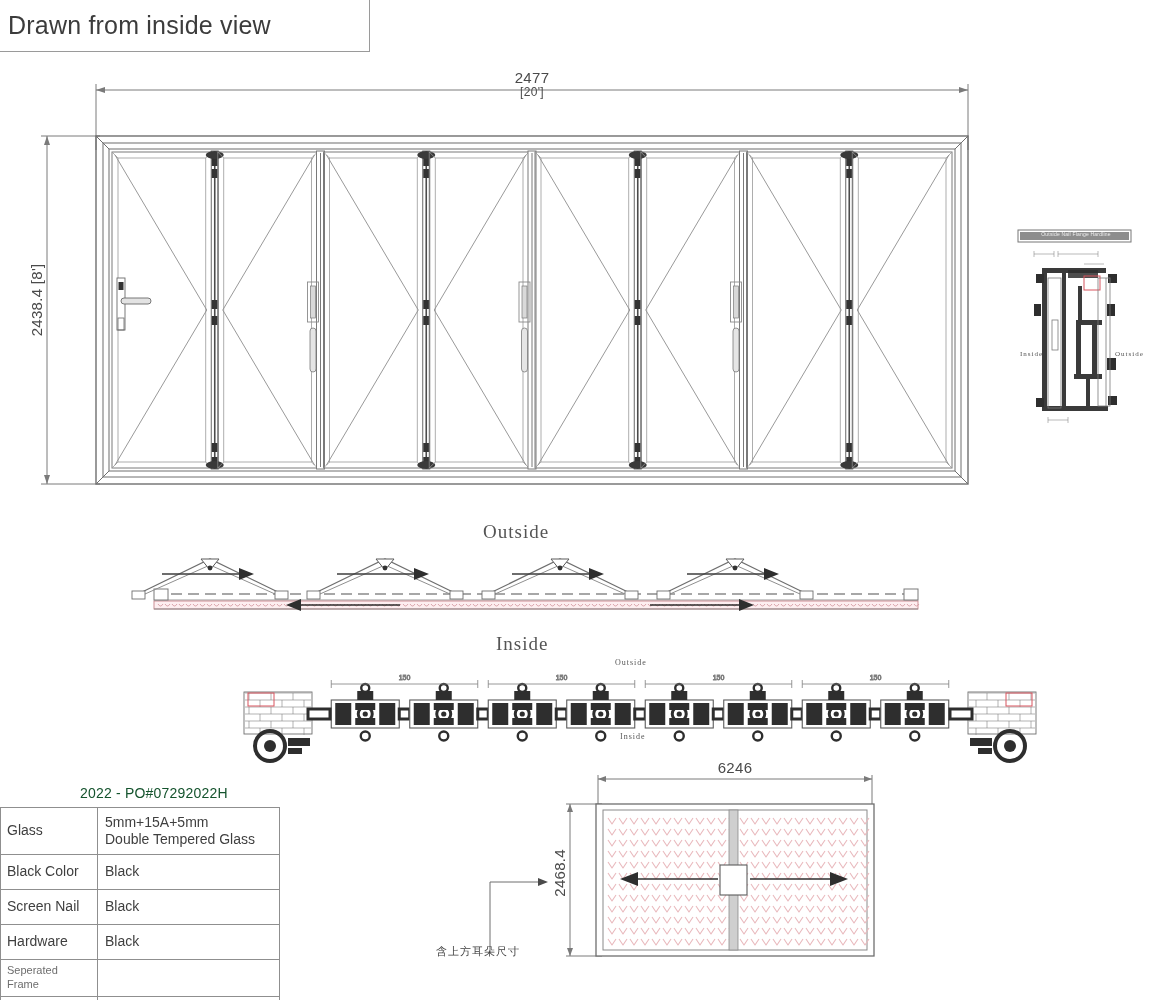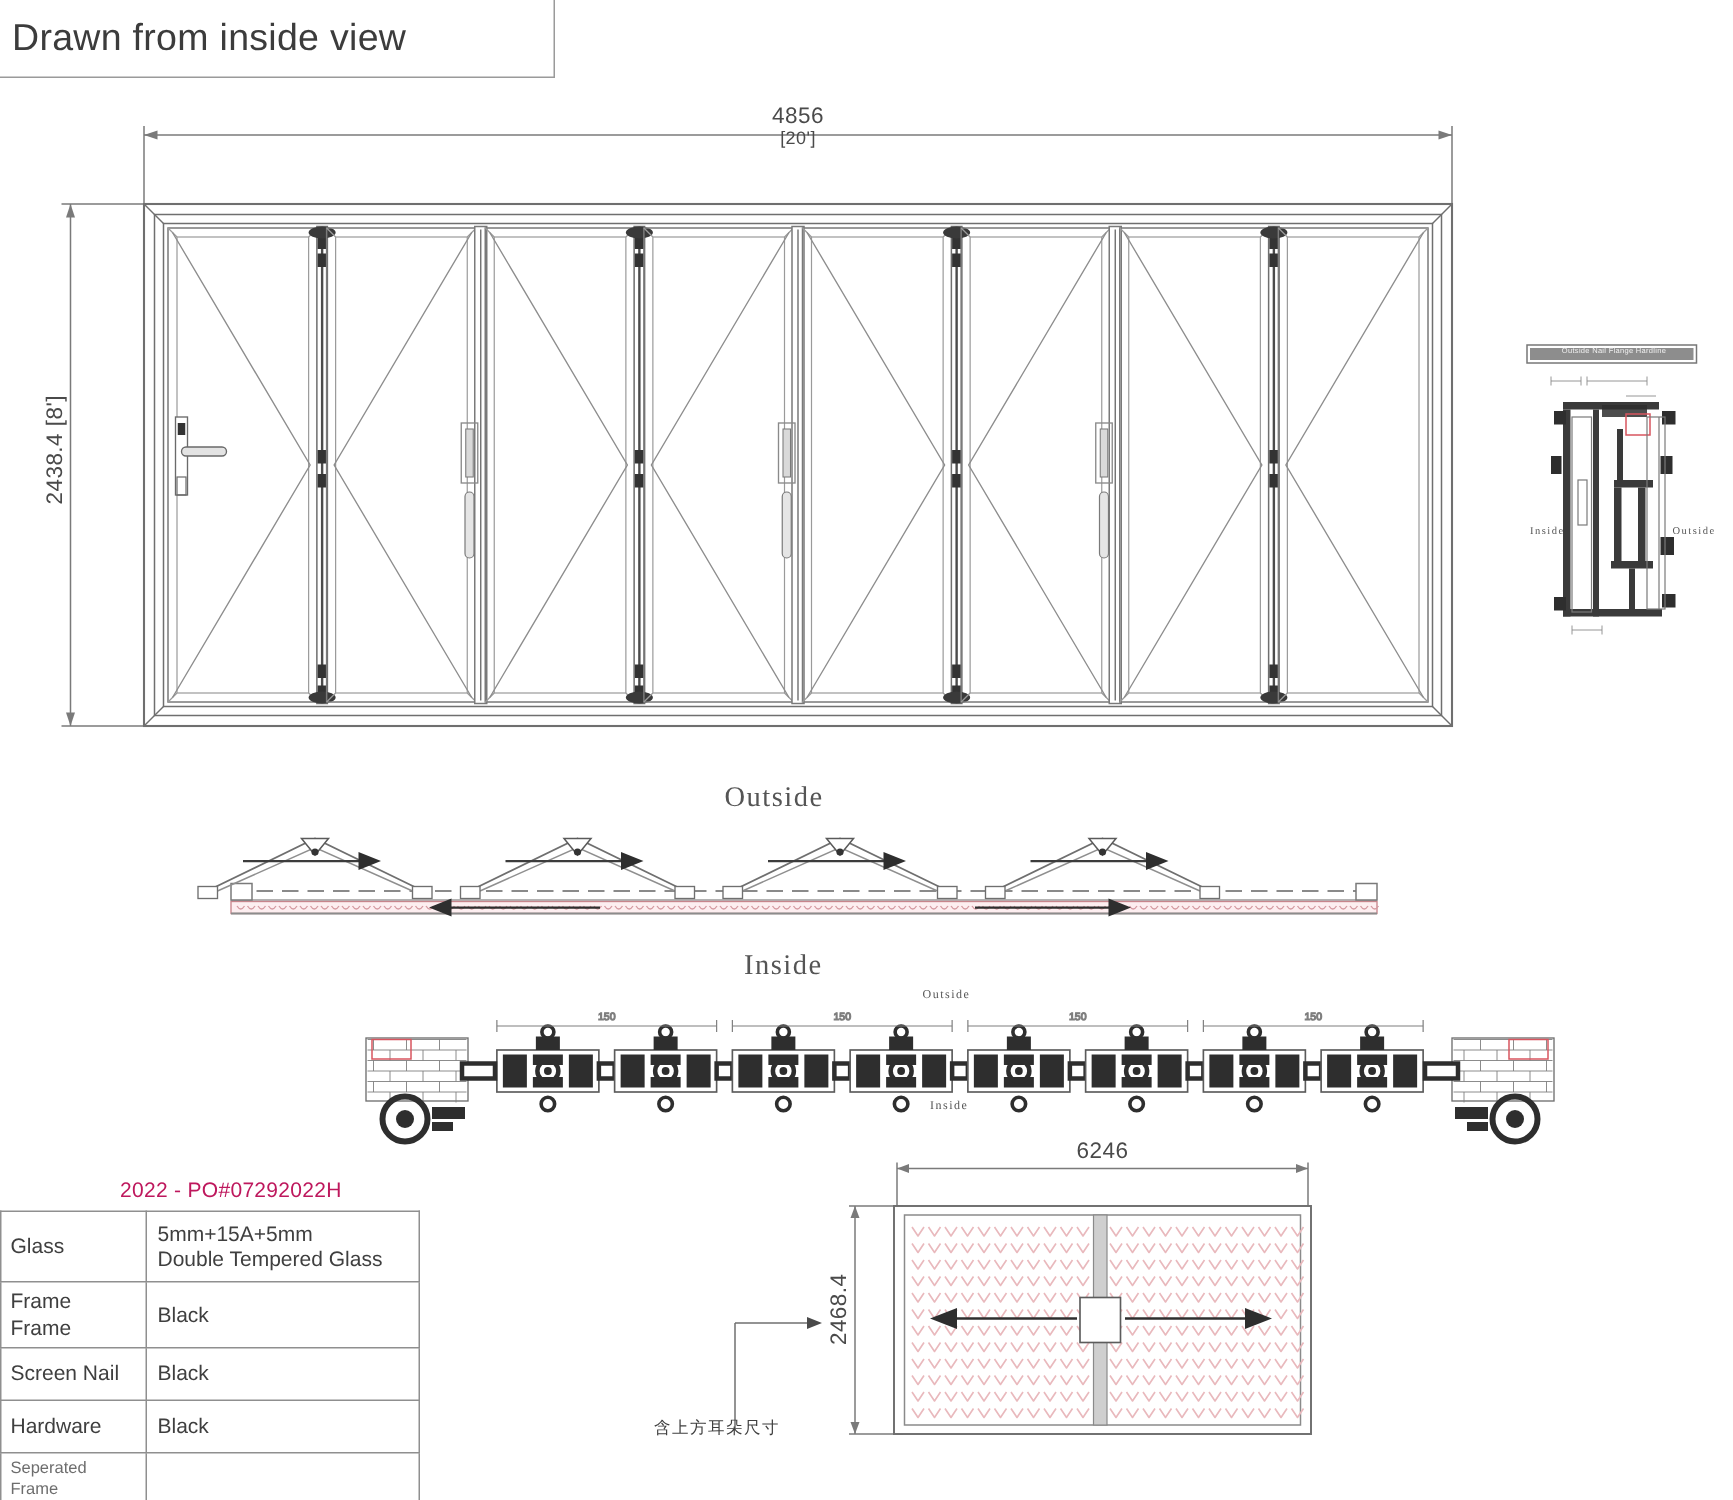--- a/index.html
+++ b/index.html
@@ -14,21 +14,21 @@
   
   .dim{font-size:15px;color:#4a4a4a;text-align:center;line-height:1.05;
        letter-spacing:.3px;}
   .dim small{font-size:12px;display:block;}
   .dim-v{transform:rotate(-90deg);transform-origin:50% 50%;white-space:nowrap;}
   .lbl{font-family:"Liberation Serif",serif;color:#555;letter-spacing:1px;}
   
   svg{display:block;overflow:visible;}
   
   #spec-wrap{left:0;top:785px;width:280px;}
-  #spec-po{font-size:14px;color:#be185d;padding:0 0 6px 80px;letter-spacing:.2px;}
+  #spec-po{font-size:14px;color:#14532d;padding:0 0 6px 80px;letter-spacing:.2px;}
   table#spec{border-collapse:collapse;width:280px;table-layout:fixed;}
   table#spec td{border:1px solid #8f8f8f;font-size:14px;color:#3f3f3f;
                 padding:4px 6px;vertical-align:middle;line-height:1.25;}
   table#spec td.k{width:84px;}
   table#spec td.k.small{font-size:11px;color:#6d6d6d;}
   table#spec td.v{padding-left:7px;}
   .r-glass td{height:38px;}
   .r-std td{height:26px;}
   .r-sep td{height:26px;}
   .r-qty td{height:26px;}
@@ -182,21 +182,21 @@
         <rect x="858.25" y="98" width="87.75" height="304" fill="none" stroke="#9a9a9a" stroke-width=".8"></rect>
         <path d="M852.25 92 l6 6" stroke="#9a9a9a" stroke-width=".8" fill="none"></path>
         <path d="M952 92 l-6 6" stroke="#9a9a9a" stroke-width=".8" fill="none"></path>
         <path d="M852.25 408 l6 -6" stroke="#9a9a9a" stroke-width=".8" fill="none"></path>
         <path d="M952 408 l-6 -6" stroke="#9a9a9a" stroke-width=".8" fill="none"></path>
         <path d="M949 95 L857.25 250 L949 405" fill="none" stroke="#8d8d8d" stroke-width=".9"></path>
       </g>
   </svg>
 
   <div class="abs dim" style="left:482px;top:10px;width:100px;">
-    <span>4856</span>
+    <span>2477</span>
     <small>[20']</small>
   </div>
   <div class="abs dim dim-v" style="left:-13px;top:232px;width:100px;">
     <span>2438.4</span>&nbsp;<span>[8']</span>
   </div>
 </div>
 
 <div class="abs" style="left:1012px;top:228px;width:140px;height:225px;">
   <svg width="140" height="225" viewBox="0 0 140 225">
 
@@ -626,21 +626,21 @@
   <table id="spec">
     <tbody>
         <tr class="r-glass">
       <td class="k">Glass</td>
       <td class="v">
         <div>5mm+15A+5mm</div>
         <div>Double Tempered Glass</div>
       </td>
     </tr>
     <tr class="r-std">
-      <td class="k">Frame Frame</td>
+      <td class="k">Black Color</td>
       <td class="v">Black</td>
     </tr>
     <tr class="r-std">
       <td class="k">Screen Nail</td>
       <td class="v">Black</td>
     </tr>
     <tr class="r-std">
       <td class="k">Hardware</td>
       <td class="v">Black</td>
     </tr>

